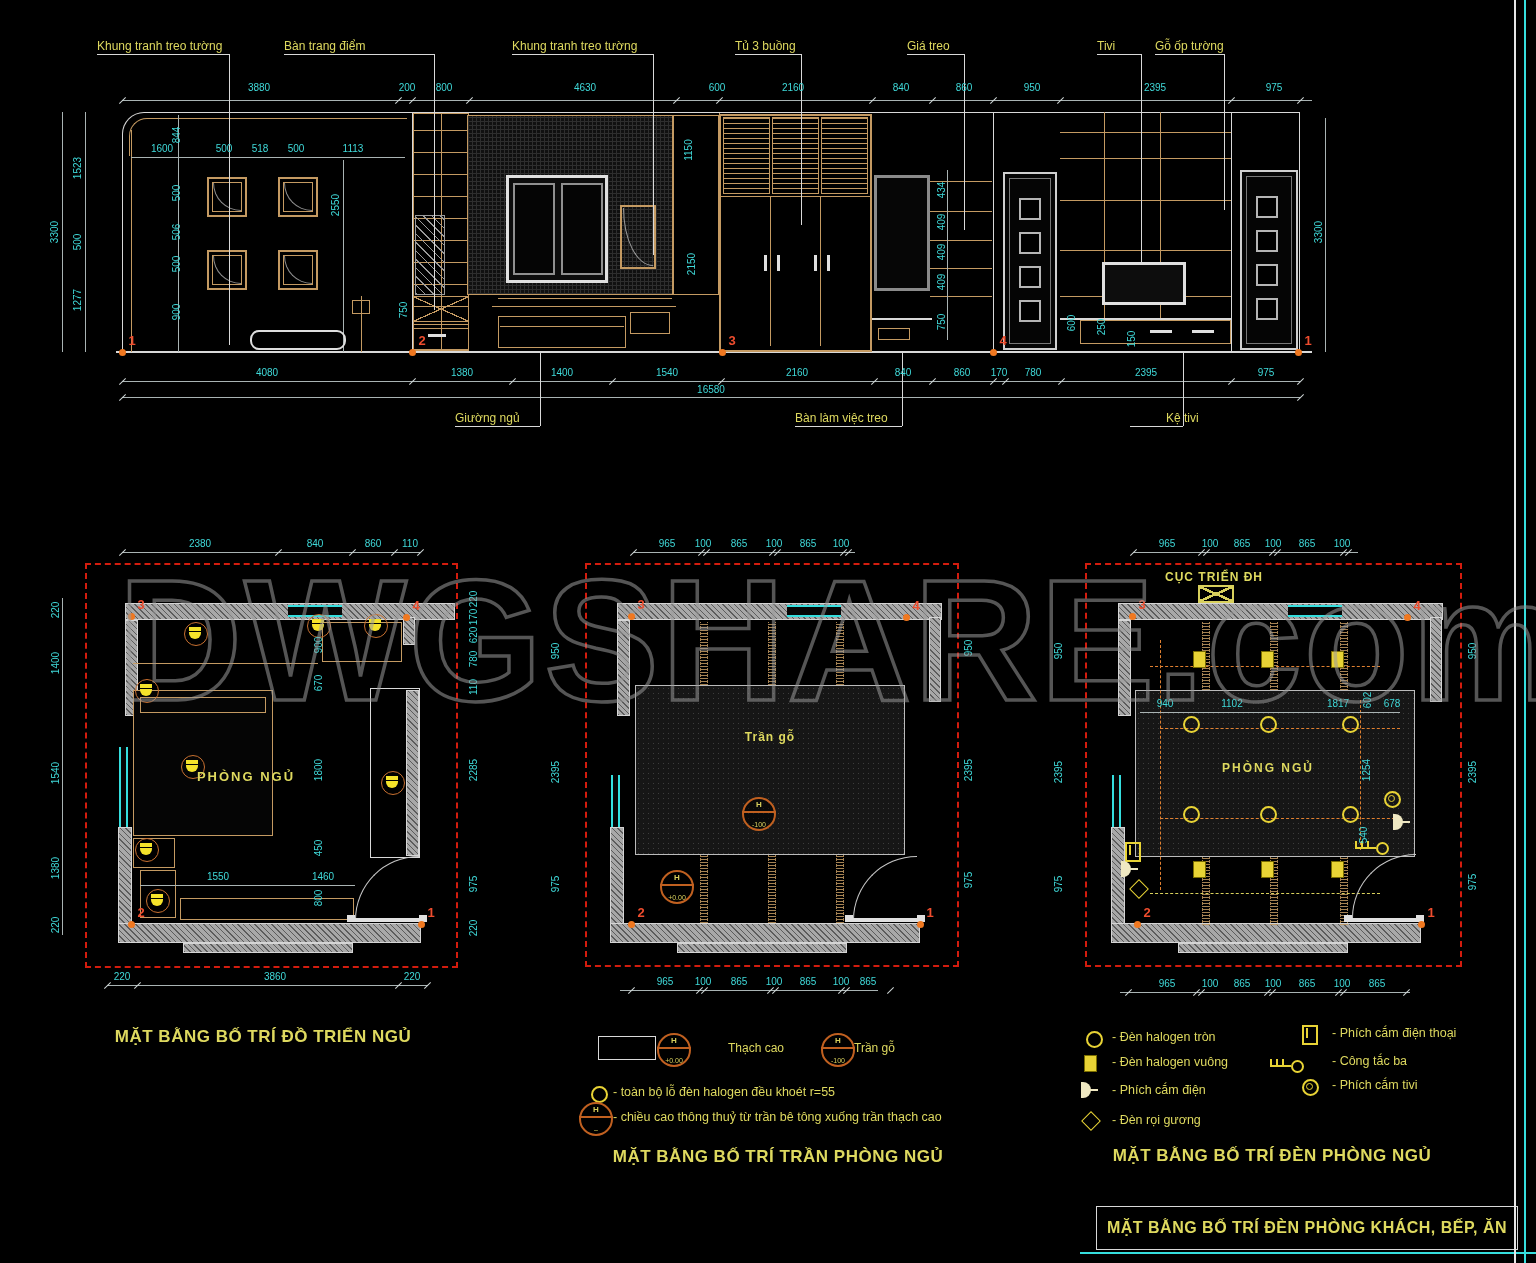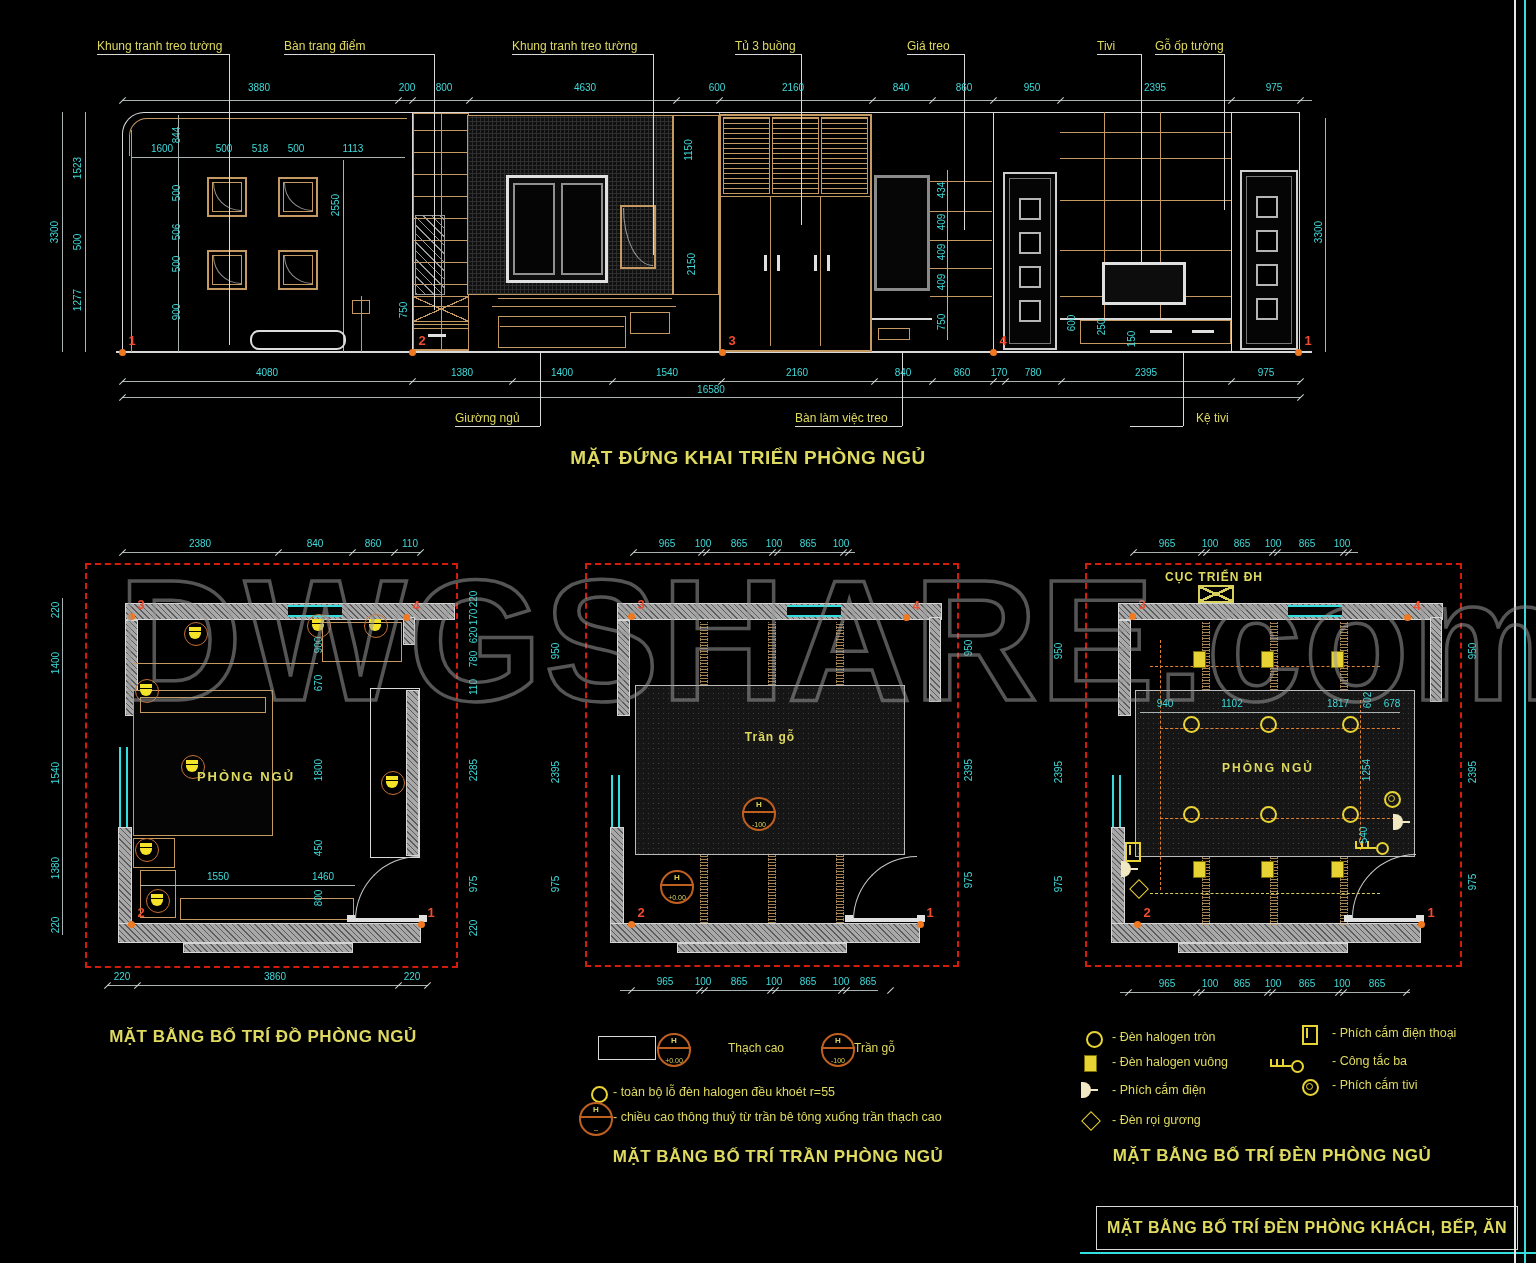--- a/index.html
+++ b/index.html
@@ -620,25 +620,24 @@
       <span class="txt mnum ctr" style="left: 1431px; top: 912px;">1</span>
       <span class="txt lab lft" style="left: 97px; top: 46px;">Khung tranh treo tường</span>
       <span class="txt lab lft" style="left: 284px; top: 46px;">Bàn trang điểm</span>
       <span class="txt lab lft" style="left: 512px; top: 46px;">Khung tranh treo tường</span>
       <span class="txt lab lft" style="left: 735px; top: 46px;">Tủ 3 buồng</span>
       <span class="txt lab lft" style="left: 907px; top: 46px;">Giá treo</span>
       <span class="txt lab lft" style="left: 1097px; top: 46px;">Tivi</span>
       <span class="txt lab lft" style="left: 1155px; top: 46px;">Gỗ ốp tường</span>
       <span class="txt lab lft" style="left: 455px; top: 418px;">Giường ngủ</span>
       <span class="txt lab lft" style="left: 795px; top: 418px;">Bàn làm việc treo</span>
-      <span class="txt lab lft" style="left: 1196px; top: 418px;">Kệ tivi</span>
+      <span class="txt lab lft" style="left: 1166px; top: 418px;">Kệ tivi</span>
     </div>
 
-  <div class="txt title t19 ctr" style="left:748px;top:458px">MẶT ĐỨNG KHAI TRIỂN PHÒNG NGỦ</div>
-  <div class="txt title ctr" style="left:263px;top:1037px">MẶT BẰNG BỐ TRÍ ĐỒ PHÒNG NGỦ</div>
+  <div class="txt title ctr" style="left:263px;top:1037px">MẶT BẰNG BỐ TRÍ ĐỒ TRIỂN NGỦ</div>
   <div class="txt title ctr" style="left:778px;top:1157px">MẶT BẰNG BỐ TRÍ TRẦN PHÒNG NGỦ</div>
   <div class="txt title ctr" style="left:1272px;top:1156px">MẶT BẰNG BỐ TRÍ ĐÈN PHÒNG NGỦ</div>
   <div class="txt title ctr" style="left:1307px;top:1228px;font-size:16px">MẶT BẰNG BỐ TRÍ ĐÈN PHÒNG KHÁCH, BẾP, ĂN</div>
 
   <div class="txt room ctr" style="left:246px;top:776px">PHÒNG NGỦ</div>
   <div class="txt room ctr" style="left:770px;top:737px;font-size:12px;letter-spacing:1px">Trần gỗ</div>
   <div class="txt room ctr" style="left:1268px;top:768px;font-size:12px">PHÒNG NGỦ</div>
   <div class="txt acl ctr" style="left:1214px;top:577px">CỤC TRIỂN ĐH</div>
 
   <div class="txt lab lft" style="left:728px;top:1048px">Thạch cao</div>

